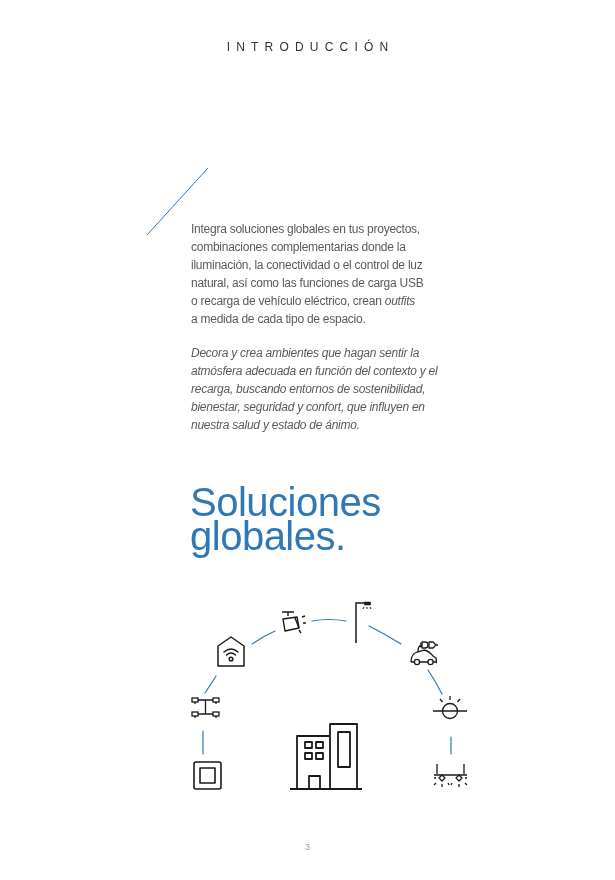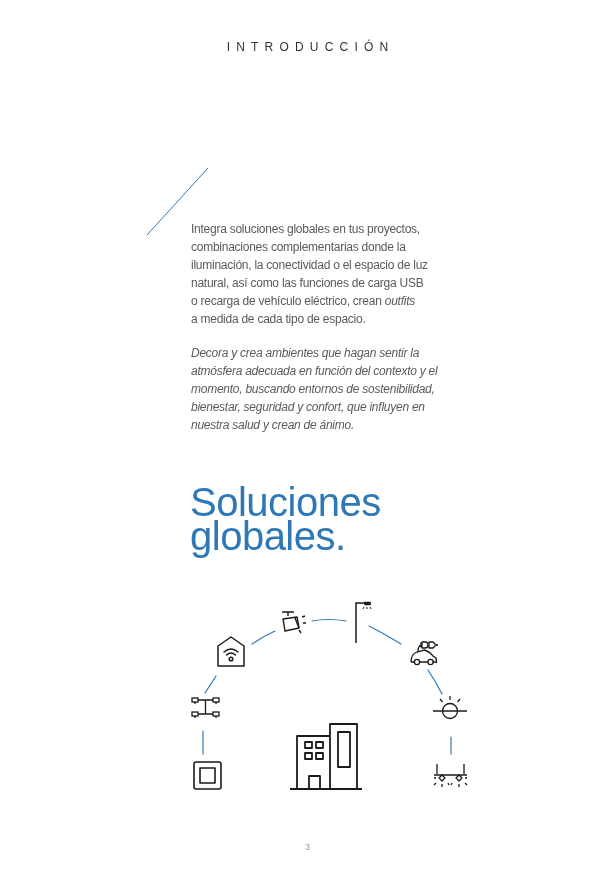--- a/index.html
+++ b/index.html
@@ -43,32 +43,32 @@
 
 <div class="section-title">INTRODUCCIÓN</div>
 
 <svg class="accent-line" viewBox="0 0 66 72">
   <line x1="2" y1="69" x2="63" y2="2" stroke="#2f78b7" stroke-width="1"></line>
 </svg>
 
 <div class="body-text para-1">
   <span class="line">Integra soluciones globales en tus proyectos,</span>
   <span class="line">combinaciones complementarias donde la</span>
-  <span class="line">iluminación, la conectividad o el espacio de luz</span>
+  <span class="line">iluminación, la conectividad o el control de luz</span>
   <span class="line">natural, así como las funciones de carga USB</span>
   <span class="line"><span>o recarga de vehículo eléctrico, crean </span><em>outfits</em></span>
   <span class="line">a medida de cada tipo de espacio.</span>
 </div>
 
 <div class="body-text para-2">
   <span class="line">Decora y crea ambientes que hagan sentir la</span>
   <span class="line">atmósfera adecuada en función del contexto y el</span>
-  <span class="line">momento, buscando entornos de sostenibilidad,</span>
+  <span class="line">recarga, buscando entornos de sostenibilidad,</span>
   <span class="line">bienestar, seguridad y confort, que influyen en</span>
-  <span class="line">nuestra salud y crean de ánimo.</span>
+  <span class="line">nuestra salud y estado de ánimo.</span>
 </div>
 
 <div class="headline">
   <span class="line">Soluciones</span>
   <span class="line">globales.</span>
 </div>
 
 <svg class="diagram" viewBox="0 0 615 880" fill="none">
 
   <g stroke="#2f78b7" stroke-width="1.2" stroke-linecap="round">

